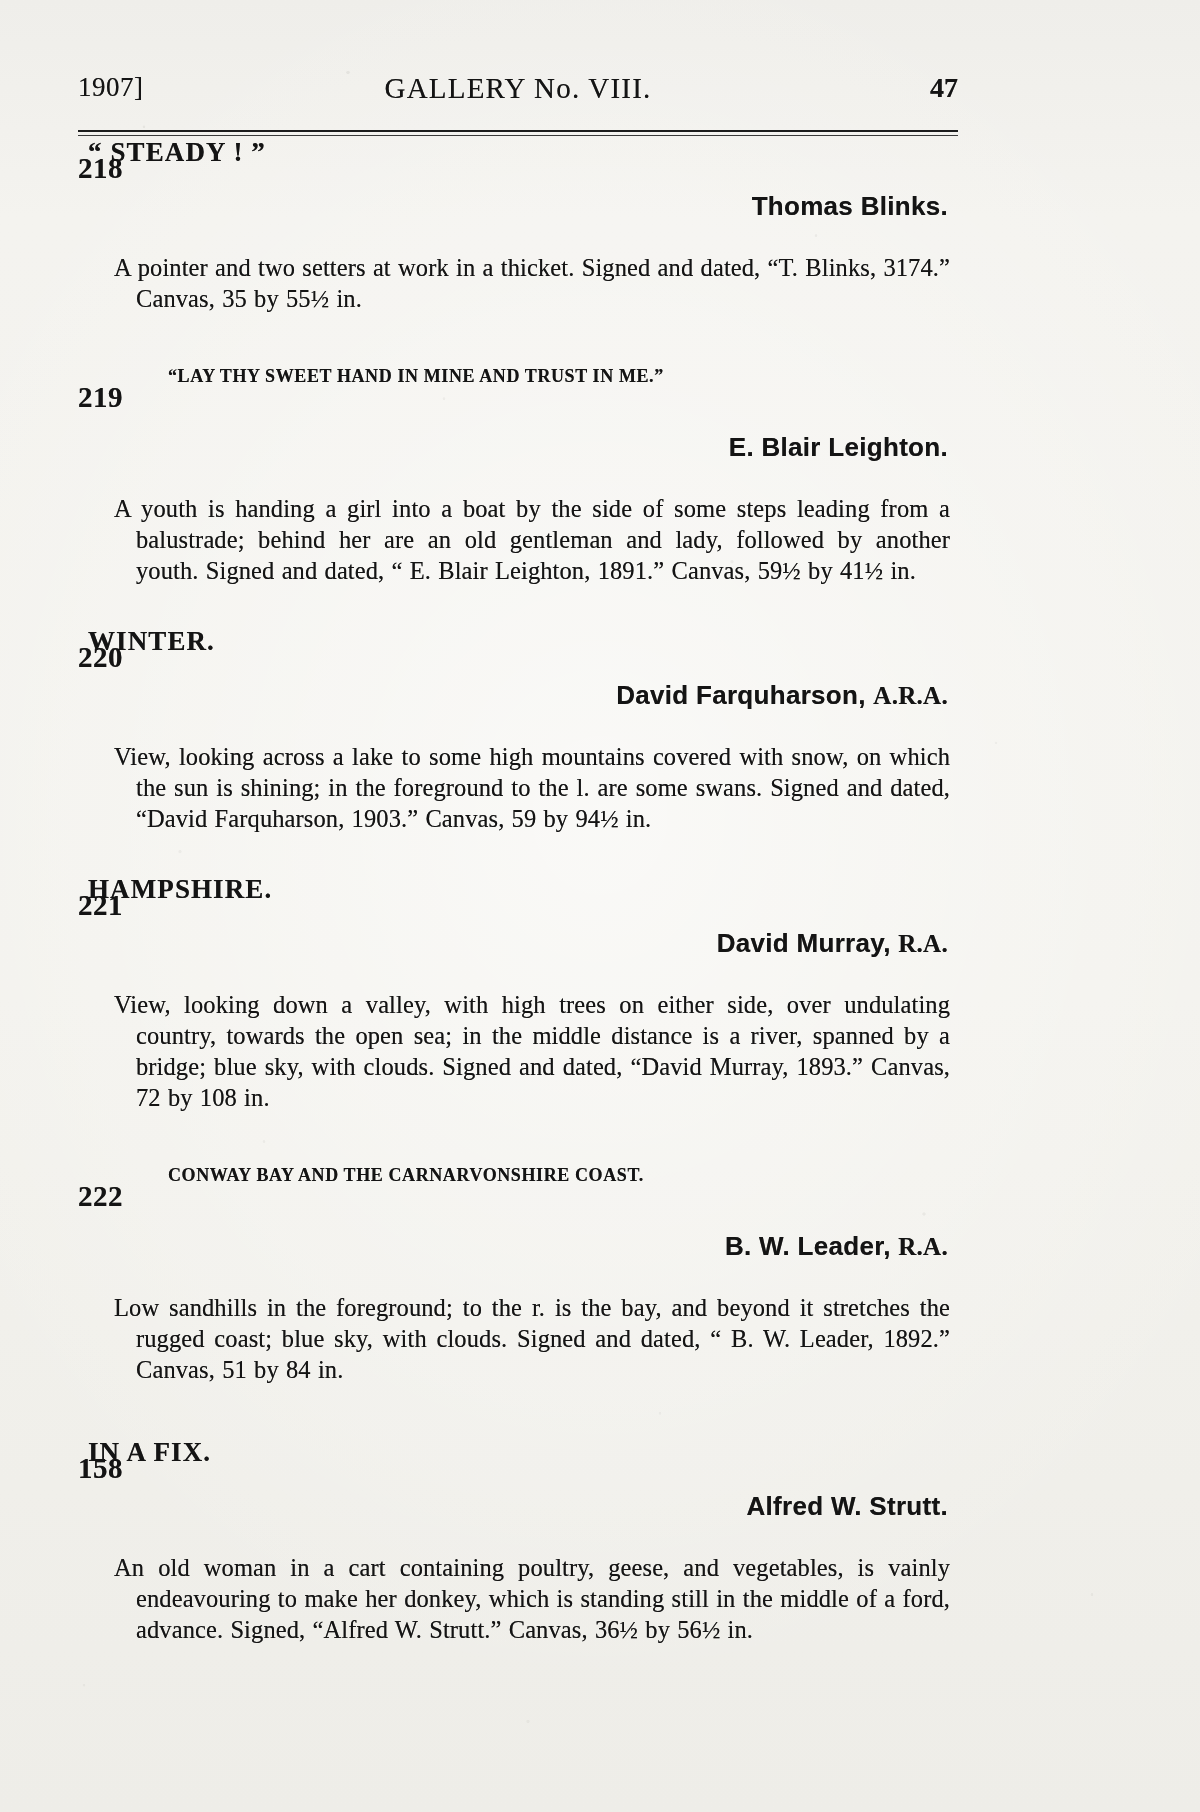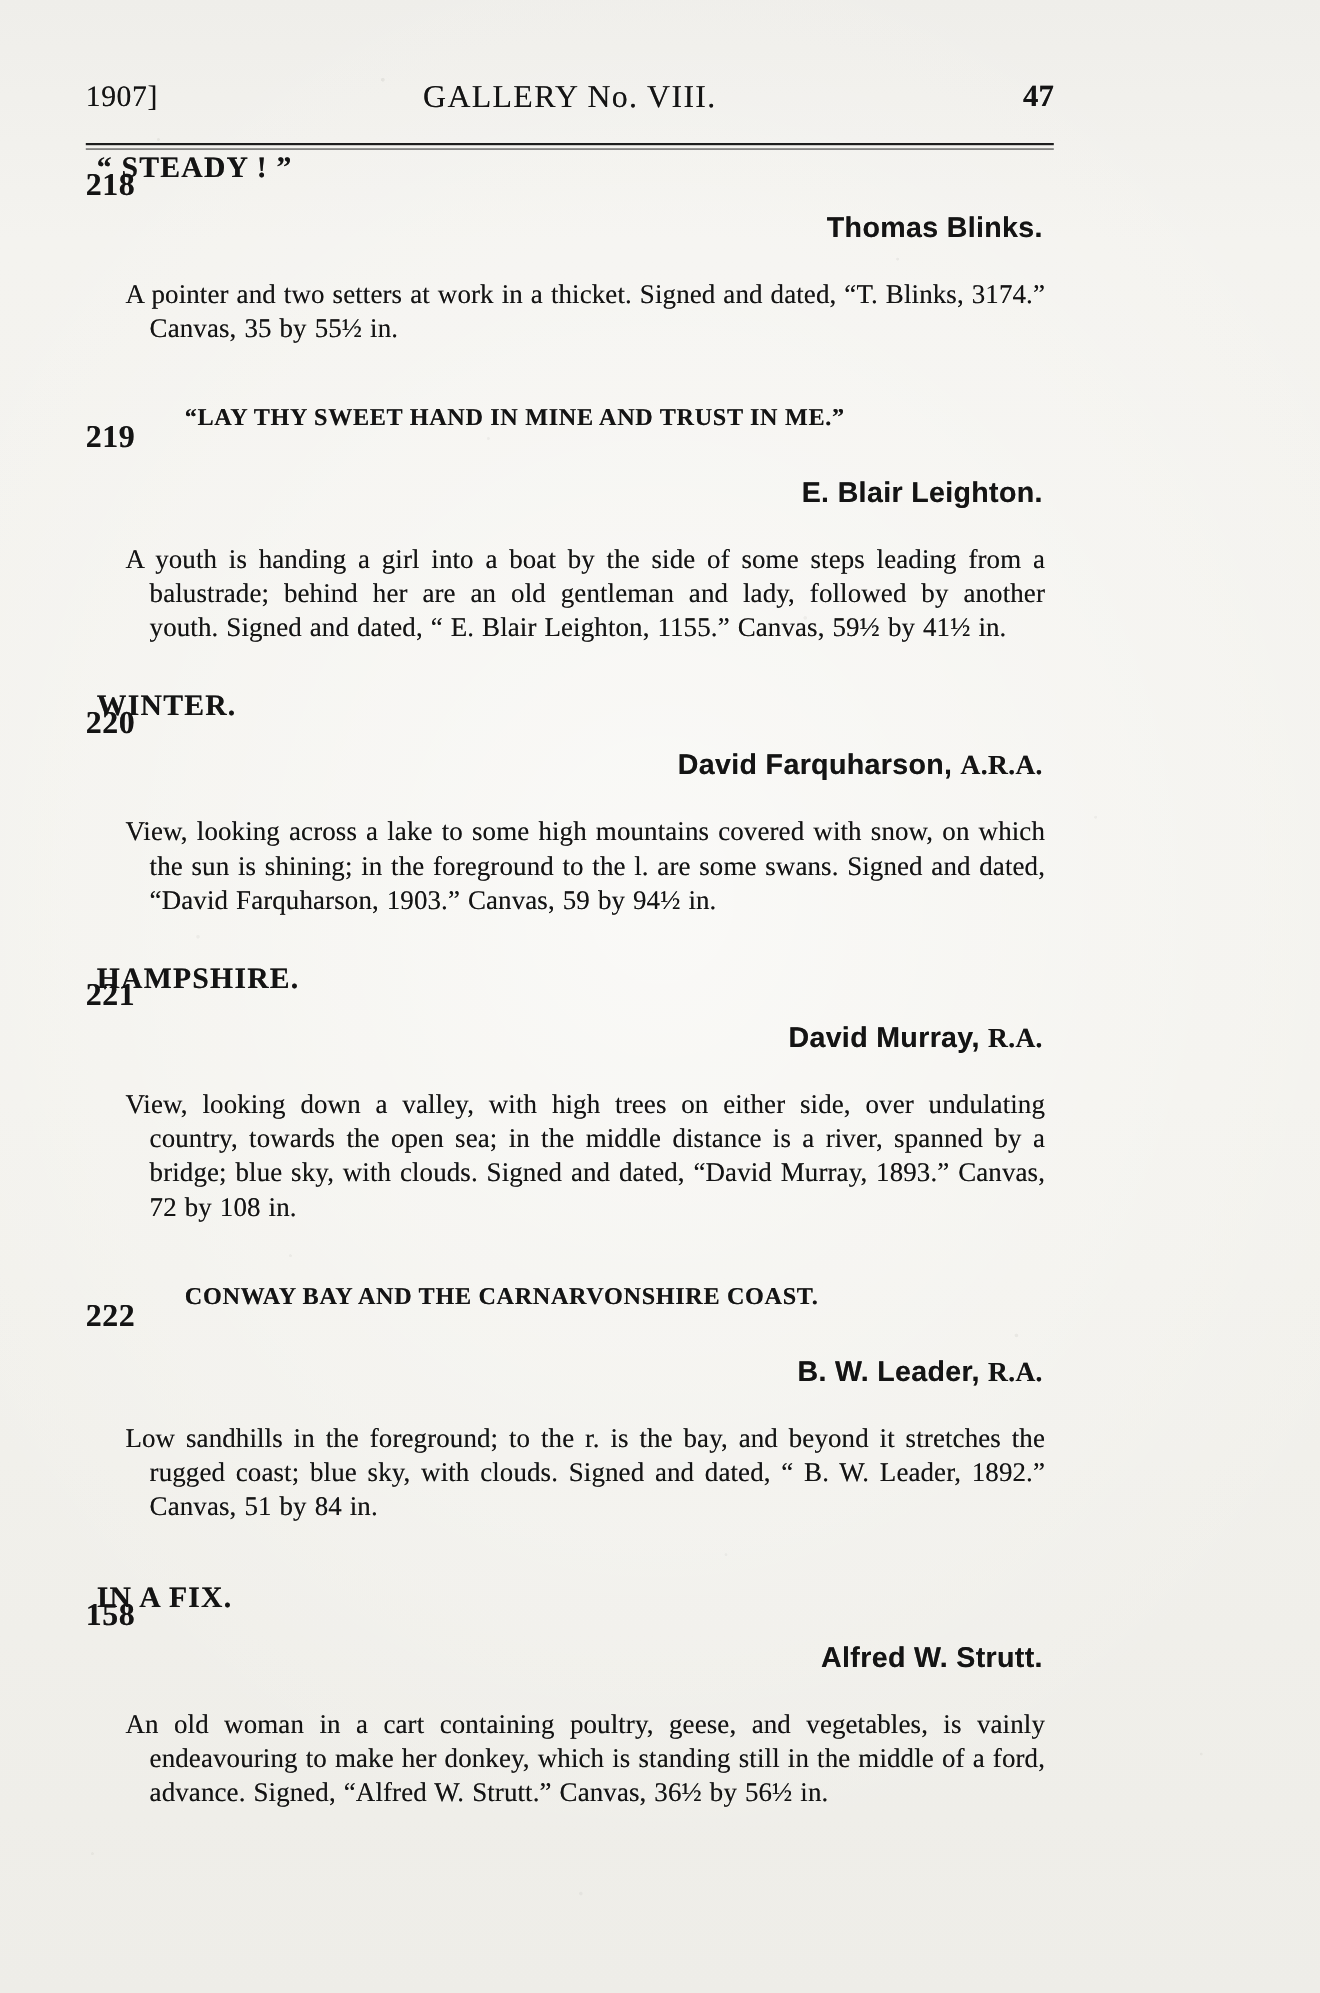--- a/index.html
+++ b/index.html
@@ -142,21 +142,21 @@
   }
   .lot-title {
     text-align: left;
     font-size: 27px;
     font-weight: bold;
     letter-spacing: 1.1px;
     font-family: "Liberation Serif", serif;
     padding: 0 10px;
   }
   .lot-title.wide {
-    font-size: 22px;
+    font-size: 18px;
     letter-spacing: .6px;
     padding-left: 90px;
   }
   .artist {
     text-align: right;
     font-family: "Liberation Sans", sans-serif;
     font-weight: bold;
     font-size: 26px;
     letter-spacing: .3px;
     padding-right: 10px;
@@ -231,21 +231,21 @@
       <div class="entry-head">
         <span class="lot-no inky">219</span>
         <div class="lot-title wide inky">“LAY THY SWEET HAND IN MINE AND TRUST IN ME.”</div>
       </div>
       <div class="sp-c"></div>
       <div class="artist inky">
         <span>E. Blair Leighton.</span>
         <span class="suffix"></span>
       </div>
       <div class="sp-c"></div>
-      <div class="desc inky">A youth is handing a girl into a boat by the side of some steps leading from a balustrade; behind her are an old gentleman and lady, followed by another youth.  Signed and dated, “ E. Blair Leighton, 1155.” Canvas, 59½ by 41½ in.</div>
+      <div class="desc inky">A youth is handing a girl into a boat by the side of some steps leading from a balustrade; behind her are an old gentleman and lady, followed by another youth.  Signed and dated, “ E. Blair Leighton, 1891.” Canvas, 59½ by 41½ in.</div>
     </div>
 
     <div class="sp-d"></div>
 
     <div class="entry">
       <div class="entry-head">
         <span class="lot-no inky">220</span>
         <div class="lot-title inky">WINTER.</div>
       </div>
       <div class="sp-title-gap"></div>

